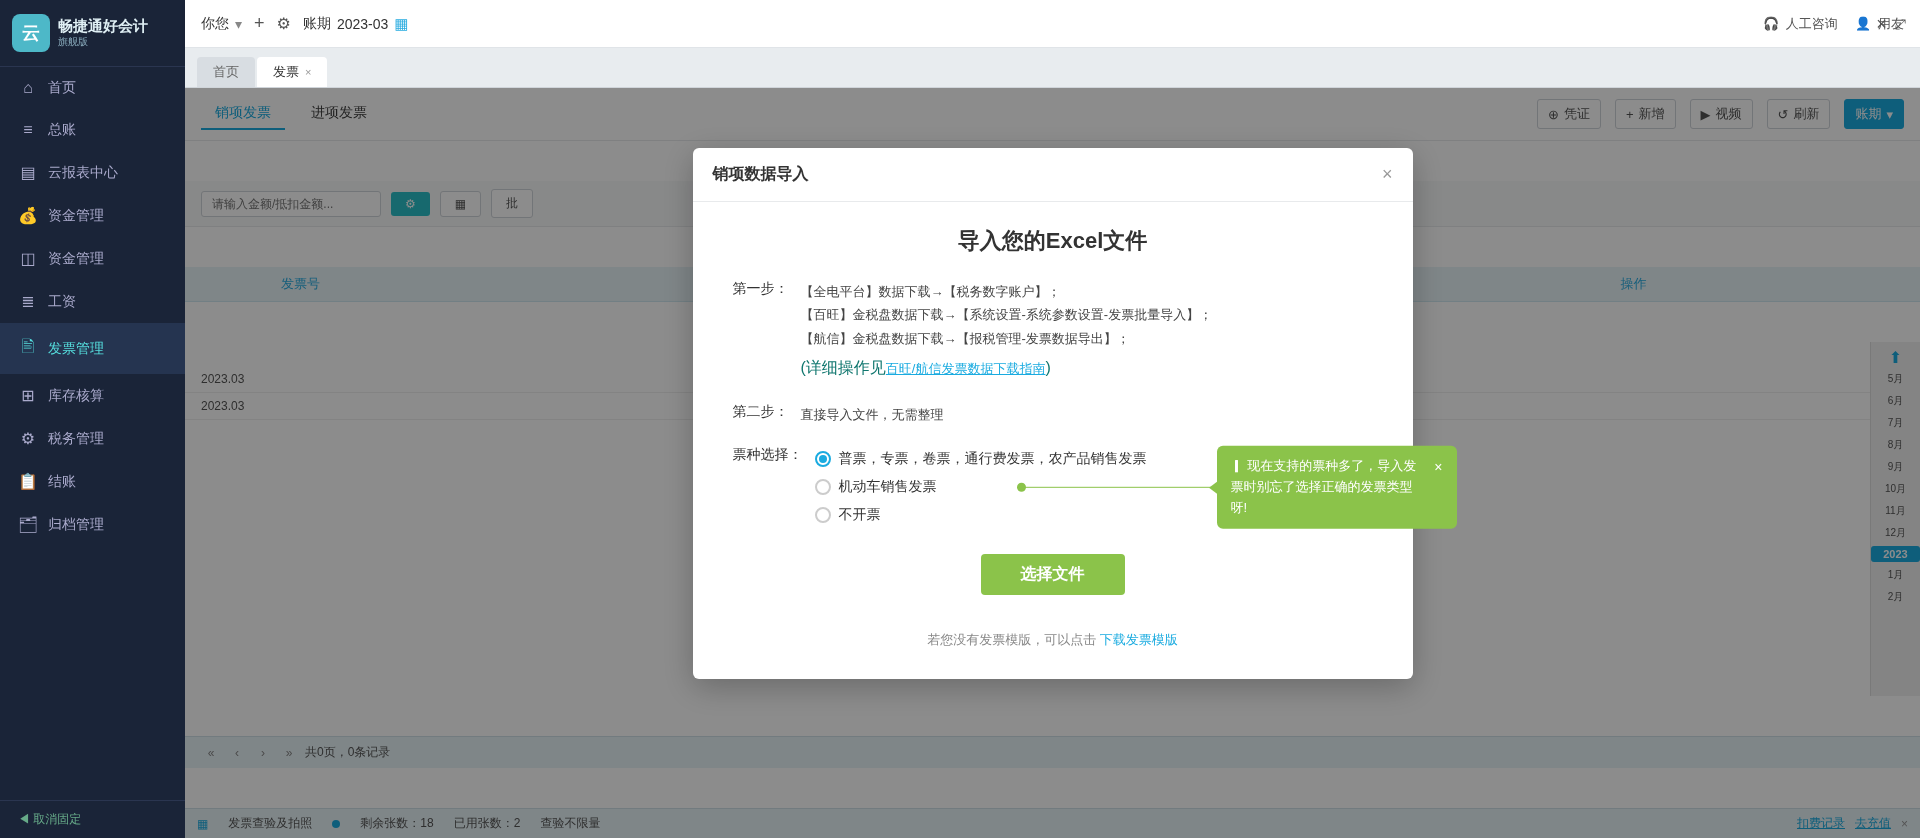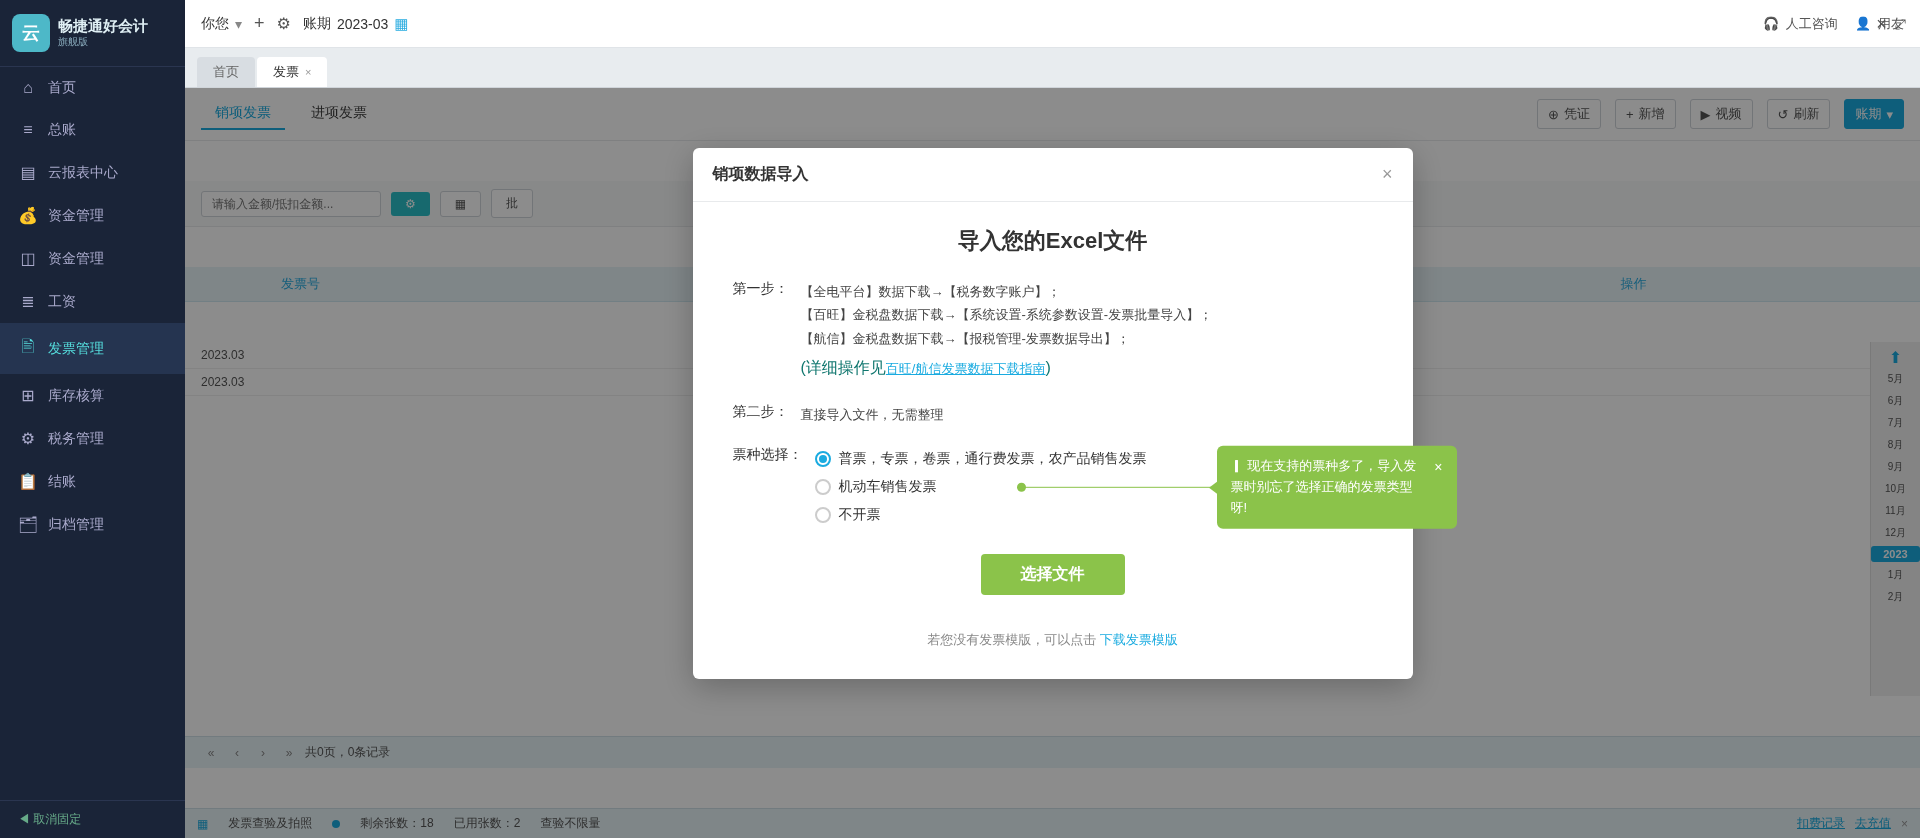--- a/index.html
+++ b/index.html
@@ -63,21 +63,21 @@
     .filter-btn.default { background: white; border: 1px solid #d0d5da; color: #555; }
 
     
     .table-header { display: flex; align-items: center; padding: 8px 16px; background: #e8f4f8; border-bottom: 1px solid #d0e8f0; color: #2aace0; font-size: 13px; font-weight: 500; }
     .th { flex: 1; }
     .th.fixed-right { width: 100px; text-align: center; }
     .rp-item { width: 32px; height: 22px; display: flex; align-items: center; justify-content: center; font-size: 11px; color: #555; cursor: pointer; border-radius: 3px; }
 
     
     .content-row { flex: 1; display: flex; overflow: hidden; }
-    .table-area { flex: 1; overflow: auto; }
+    .table-area { flex: 1; overflow: auto; margin-top: 24px; }
 
     
     .bottom-bar { height: 32px; background: #e8f4f8; display: flex; align-items: center; padding: 0 16px; gap: 20px; font-size: 12px; color: #555; border-top: 1px solid #d0e0e8; }
     .bottom-bar-right { margin-left: auto; display: flex; align-items: center; gap: 10px; }
     .pagination { display: flex; align-items: center; gap: 6px; }
     .page-btn { width: 20px; height: 20px; display: flex; align-items: center; justify-content: center; cursor: pointer; color: #888; }
 
     
     .status-bar { height: 30px; background: #e8f4f8; display: flex; align-items: center; padding: 0 12px; gap: 20px; font-size: 12px; color: #555; border-top: 1px solid #d0e0e8; }
     .status-link { color: #1aabe0; cursor: pointer; text-decoration: underline; }

